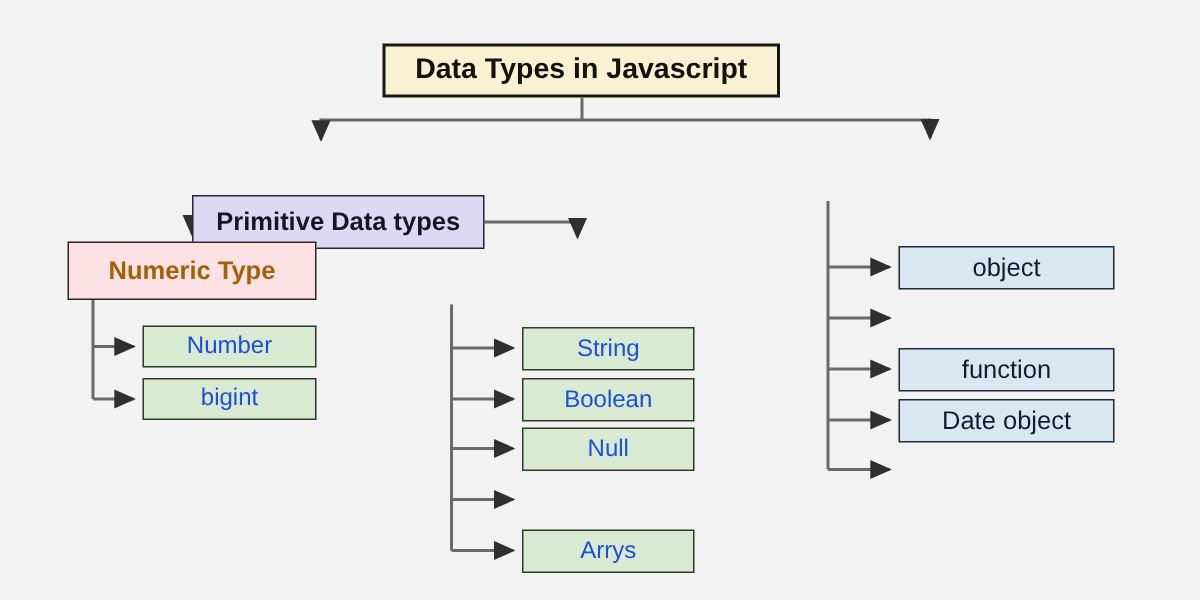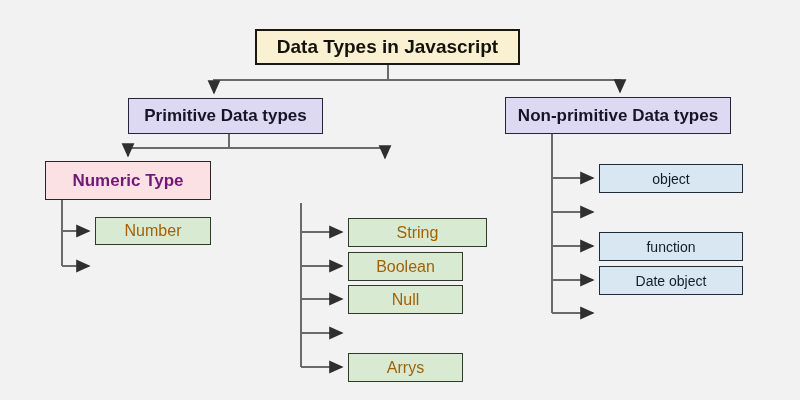--- a/index.html
+++ b/index.html
@@ -36,39 +36,40 @@
     font-size: 19px;
     font-weight: 700;
     color: #14120c;
   }
   .cat-node {
     background: var(--category-fill, #ded9f2);
     border: 1.5px solid #27233a;
     font-size: 17px;
     font-weight: 600;
     color: #181427;
+    margin-top: 32px;
   }
   .sub-node {
     background: var(--subcategory-fill, #fce1e4);
     border: 1.5px solid #2b2326;
     font-size: 17px;
     font-weight: 600;
-    color: #701a75;
+    color: #a16207;
   }
   .leaf-green {
     background: var(--primitive-leaf-fill, #d8ebd2);
     border: 1.5px solid #2e3a2a;
     font-size: 16px;
     font-weight: 500;
-    color: #a16207;
+    color: #1d4ed8;
   }
   .leaf-blue {
     background: var(--non-primitive-leaf-fill, #d9e7f3);
     border: 1.5px solid #1e2b3a;
-    font-size: 14px;
+    font-size: 17px;
     font-weight: 500;
     color: #101d2b;
   }
 </style>
 </head>
 <body>
 
 <div id="stage">
 
   <svg id="connectors" viewBox="0 0 800 400" xmlns="http://www.w3.org/2000/svg">
@@ -105,27 +106,27 @@
       <path d="M552 212 H 593" marker-end="url(#arr)"></path>
       <path d="M552 246 H 593" marker-end="url(#arr)"></path>
       <path d="M552 280 H 593" marker-end="url(#arr)"></path>
       <path d="M552 313 H 593" marker-end="url(#arr)"></path>
     </g>
   </svg>
 
   <div class="node title-node" style="left:255px;top:29px;width:265px;height:36px">Data Types in Javascript</div>
 
   <div class="node cat-node" style="left:128px;top:98px;width:195px;height:36px">Primitive Data types</div>
-  <div class="node cat-node" style="left:505px;top:97px;width:226px;height:37px">Non-primitive Data types</div>
 
   <div class="node sub-node" style="left:45px;top:161px;width:166px;height:39px">Numeric Type</div>
 
   <div class="node leaf-green" style="left:95px;top:217px;width:116px;height:28px">Number</div>
+  <div class="node leaf-green" style="left:95px;top:252px;width:116px;height:28px">bigint</div>
 
-  <div class="node leaf-green" style="left:348px;top:218px;width:139px;height:29px">String</div>
+  <div class="node leaf-green" style="left:348px;top:218px;width:115px;height:29px">String</div>
   <div class="node leaf-green" style="left:348px;top:252px;width:115px;height:29px">Boolean</div>
   <div class="node leaf-green" style="left:348px;top:285px;width:115px;height:29px">Null</div>
   <div class="node leaf-green" style="left:348px;top:353px;width:115px;height:29px">Arrys</div>
 
   <div class="node leaf-blue" style="left:599px;top:164px;width:144px;height:29px">object</div>
   <div class="node leaf-blue" style="left:599px;top:232px;width:144px;height:29px">function</div>
   <div class="node leaf-blue" style="left:599px;top:266px;width:144px;height:29px">Date object</div>
 
 </div>
 

